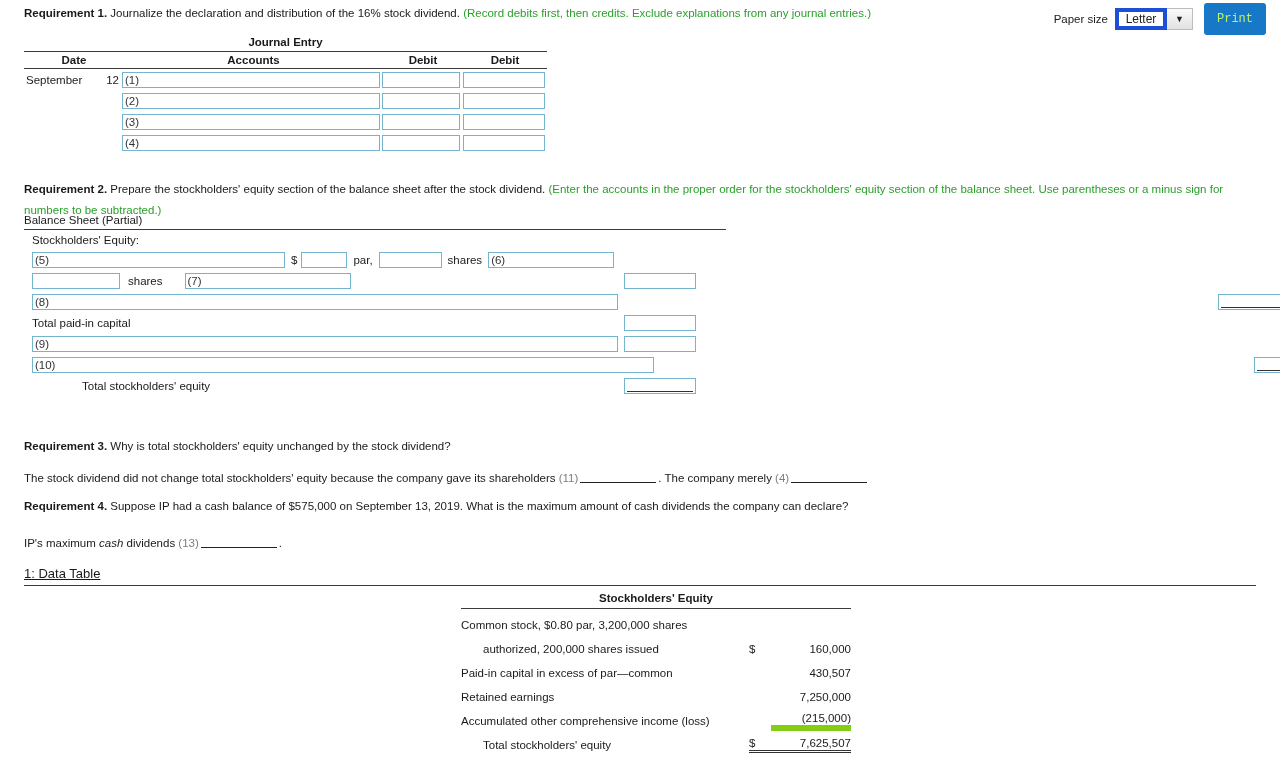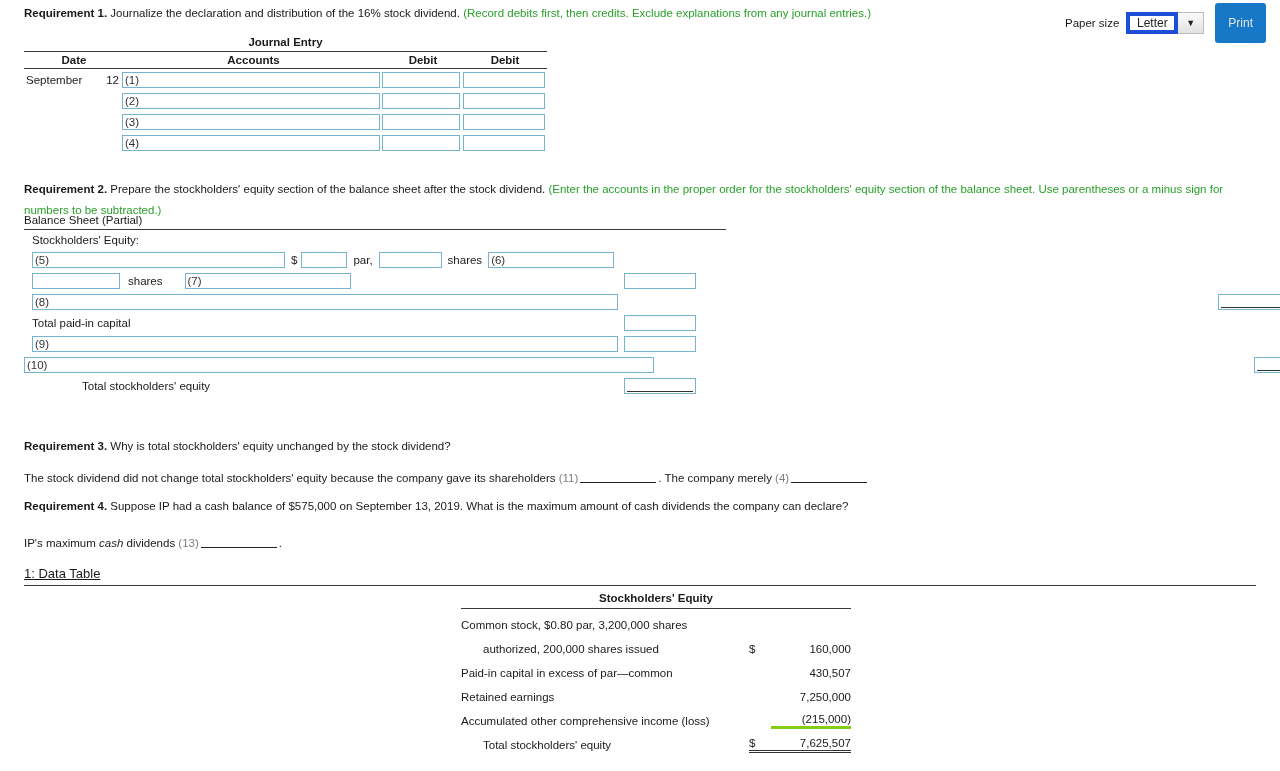--- a/index.html
+++ b/index.html
@@ -46,24 +46,24 @@
   }
   .paper-arrow {
     width: 26px; height: 22px;
     border: 1px solid #bdbdbd; border-left: none;
     background: linear-gradient(#fafafa, #e2e2e2);
     display: flex; align-items: center; justify-content: center;
     font-size: 9px; color: #222;
   }
   .print-btn {
     margin-left: 11px;
-    background: #1878c8; color: #e5e5e5;
+    background: #1878c8; color: #bef264;
     border: none; border-radius: 3px;
-    height: 40px; padding: 0 13px;
-    font-size: 12px; font-family: Liberation Sans, sans-serif;
+    height: 32px; padding: 0 13px;
+    font-size: 12px; font-family: Liberation Mono, monospace;
     display: flex; align-items: center; justify-content: center;
     cursor: pointer;
   }
 
   
   .je { position: absolute; left: 24px; top: 36px; width: 523px; }
   .je-title { text-align: center; font-weight: bold; font-size: 11.5px; padding-bottom: 3px; }
   .je-head { display: flex; border-top: 1px solid #3b3b3b; border-bottom: 1px solid #3b3b3b; height: 18px; align-items: center; font-weight: bold; }
   .je-head .c-date { width: 100px; text-align: center; }
   .je-head .c-acct { width: 259px; text-align: center; }
@@ -114,21 +114,21 @@
   .dt-label { font-size: 13px; padding-bottom: 4px; text-decoration: underline; }
   .dt-hr { border-top: 1px solid #3b3b3b; }
   .dt-inner { position: absolute; left: 437px; top: 26px; width: 390px; }
   .dt-inner-title { text-align: center; font-weight: bold; font-size: 11.5px; padding-bottom: 4px; }
   .dt-inner-hr { border-top: 1px solid #3b3b3b; margin-bottom: 4px; }
   .dt-row { display: flex; align-items: center; height: 24px; font-size: 11.5px; }
   .dt-row .d-lbl { flex: 1; }
   .dt-row .d-lbl.ind { padding-left: 22px; }
   .dt-row .d-cur { width: 22px; text-align: left; }
   .dt-row .d-val { width: 80px; text-align: right; }
-  .dt-row .d-val.under { border-bottom: 3px solid #84cc16; padding-bottom: 1px; }
+  .dt-row .d-val.under { border-bottom: 6px solid #84cc16; padding-bottom: 1px; }
   .dt-row .d-val.dbl {
     border-bottom: 3px double #333; padding-bottom: 1px;
   }
   .dt-row .d-cur.dbl { border-bottom: 3px double #333; padding-bottom: 1px; }
 </style>
 </head>
 <body>
 
 <div class="page">
 
@@ -217,21 +217,21 @@
       <span class="lbl" style="margin-left:8px;">Total paid-in capital</span>
       <span class="amt-wrap"><input class="box amt" value="" style=""></span>
     </div>
 
     <div class="bs-row">
       <input class="box" style="width: 586px; margin-left: 8px;" value="(9)">
       <span class="amt-wrap"><input class="box amt" value="" style=""></span>
     </div>
 
     <div class="bs-row">
-      <input class="box" style="width: 686px; " value="(10)">
+      <input class="box" style="width: 686px; margin-left: 8px;" value="(10)">
       <span class="amt-wrap sub-line"><input class="box amt" value="" style=""></span>
     </div>
 
     <div class="bs-row">
       <span class="lbl" style="margin-left:58px;">Total stockholders' equity</span>
       <span class="amt-wrap dbl-line"><input class="box amt" value="" style=""></span>
     </div>
   </div>
 
   <div class="req3">

